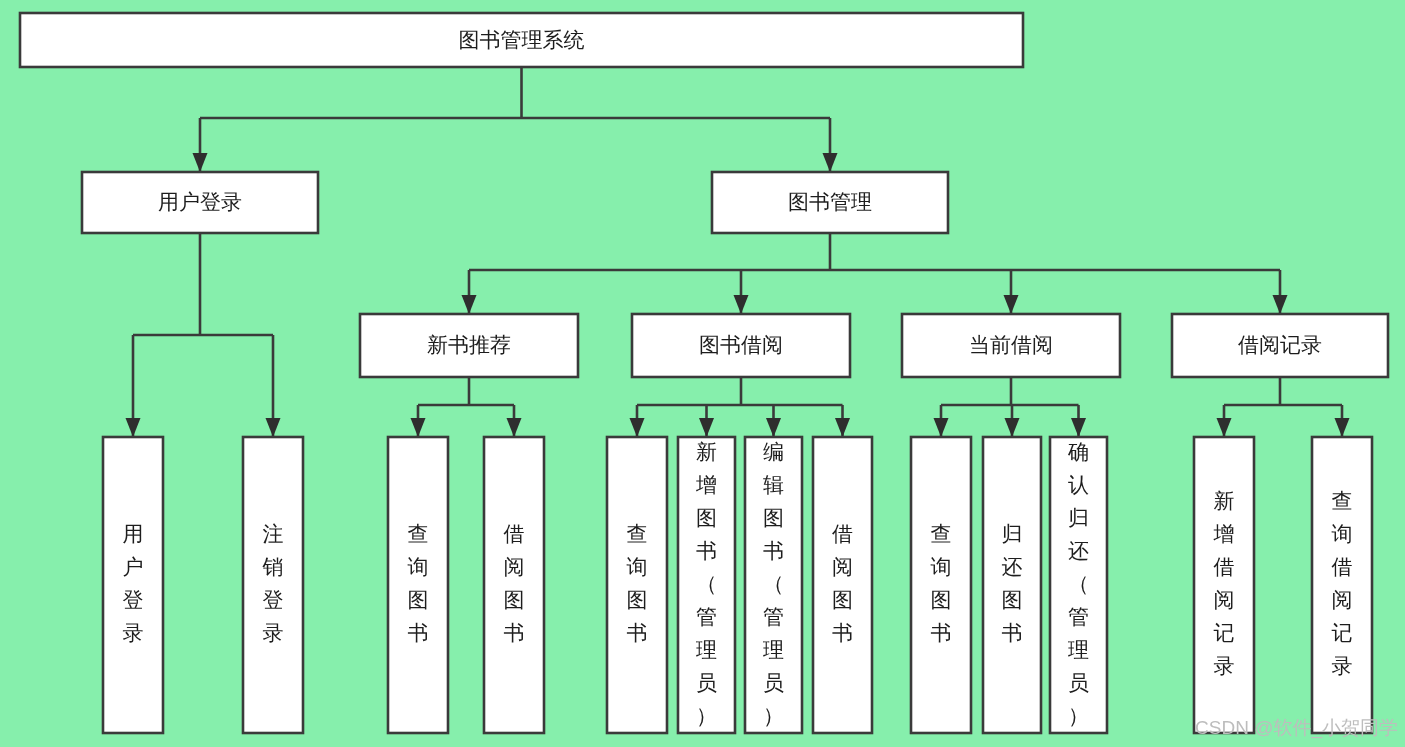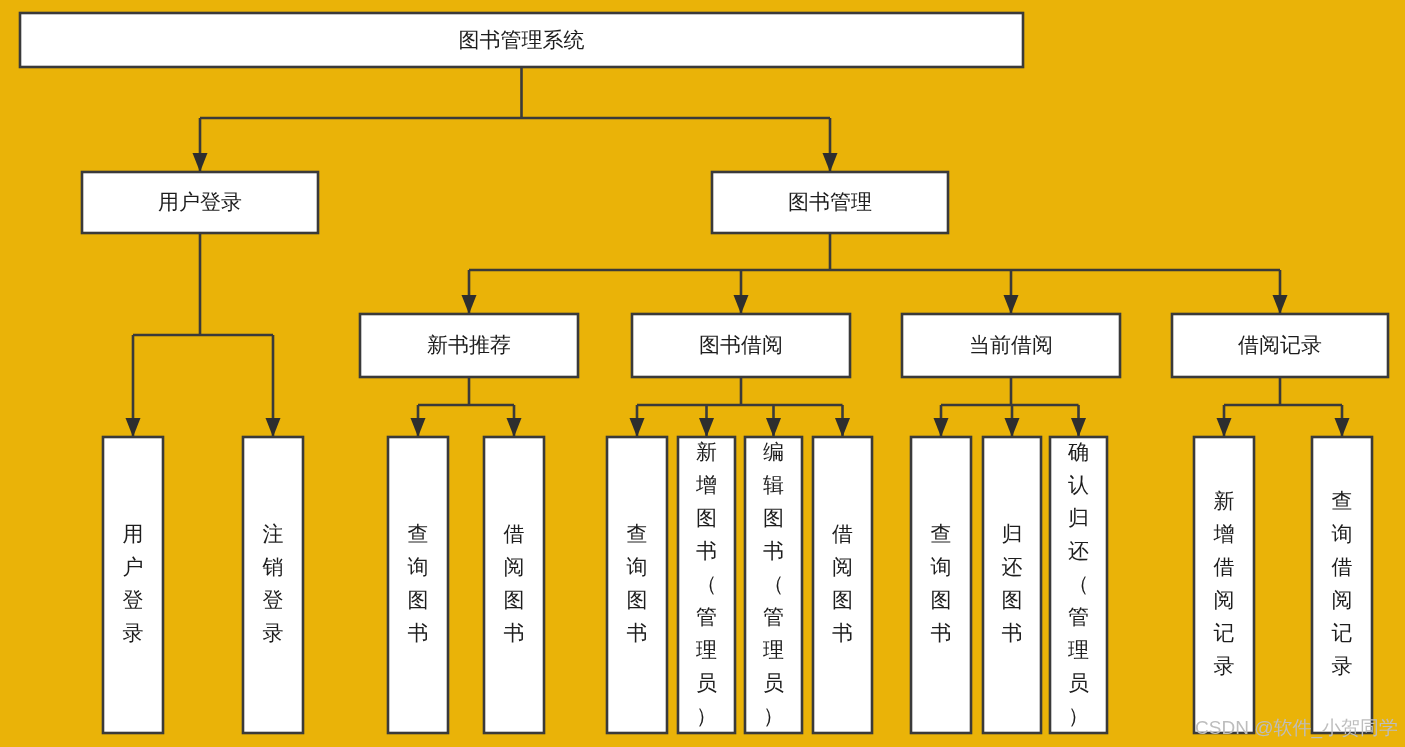--- a/index.html
+++ b/index.html
@@ -7,21 +7,21 @@
     padding: 0;
     background: #ffffff;
   }
   body {
     font-family: "Liberation Sans", "DejaVu Sans", sans-serif;
   }
   #chart-root {
     position: relative;
     width: 1405px;
     height: 747px;
-    background: #eab308;
+    background: #86efac;
     overflow: hidden;
     text-decoration: underline;
   }
   svg.diagram-canvas {
     position: absolute;
     left: 0;
     top: 0;
     width: 1405px;
     height: 747px;
     display: block;

